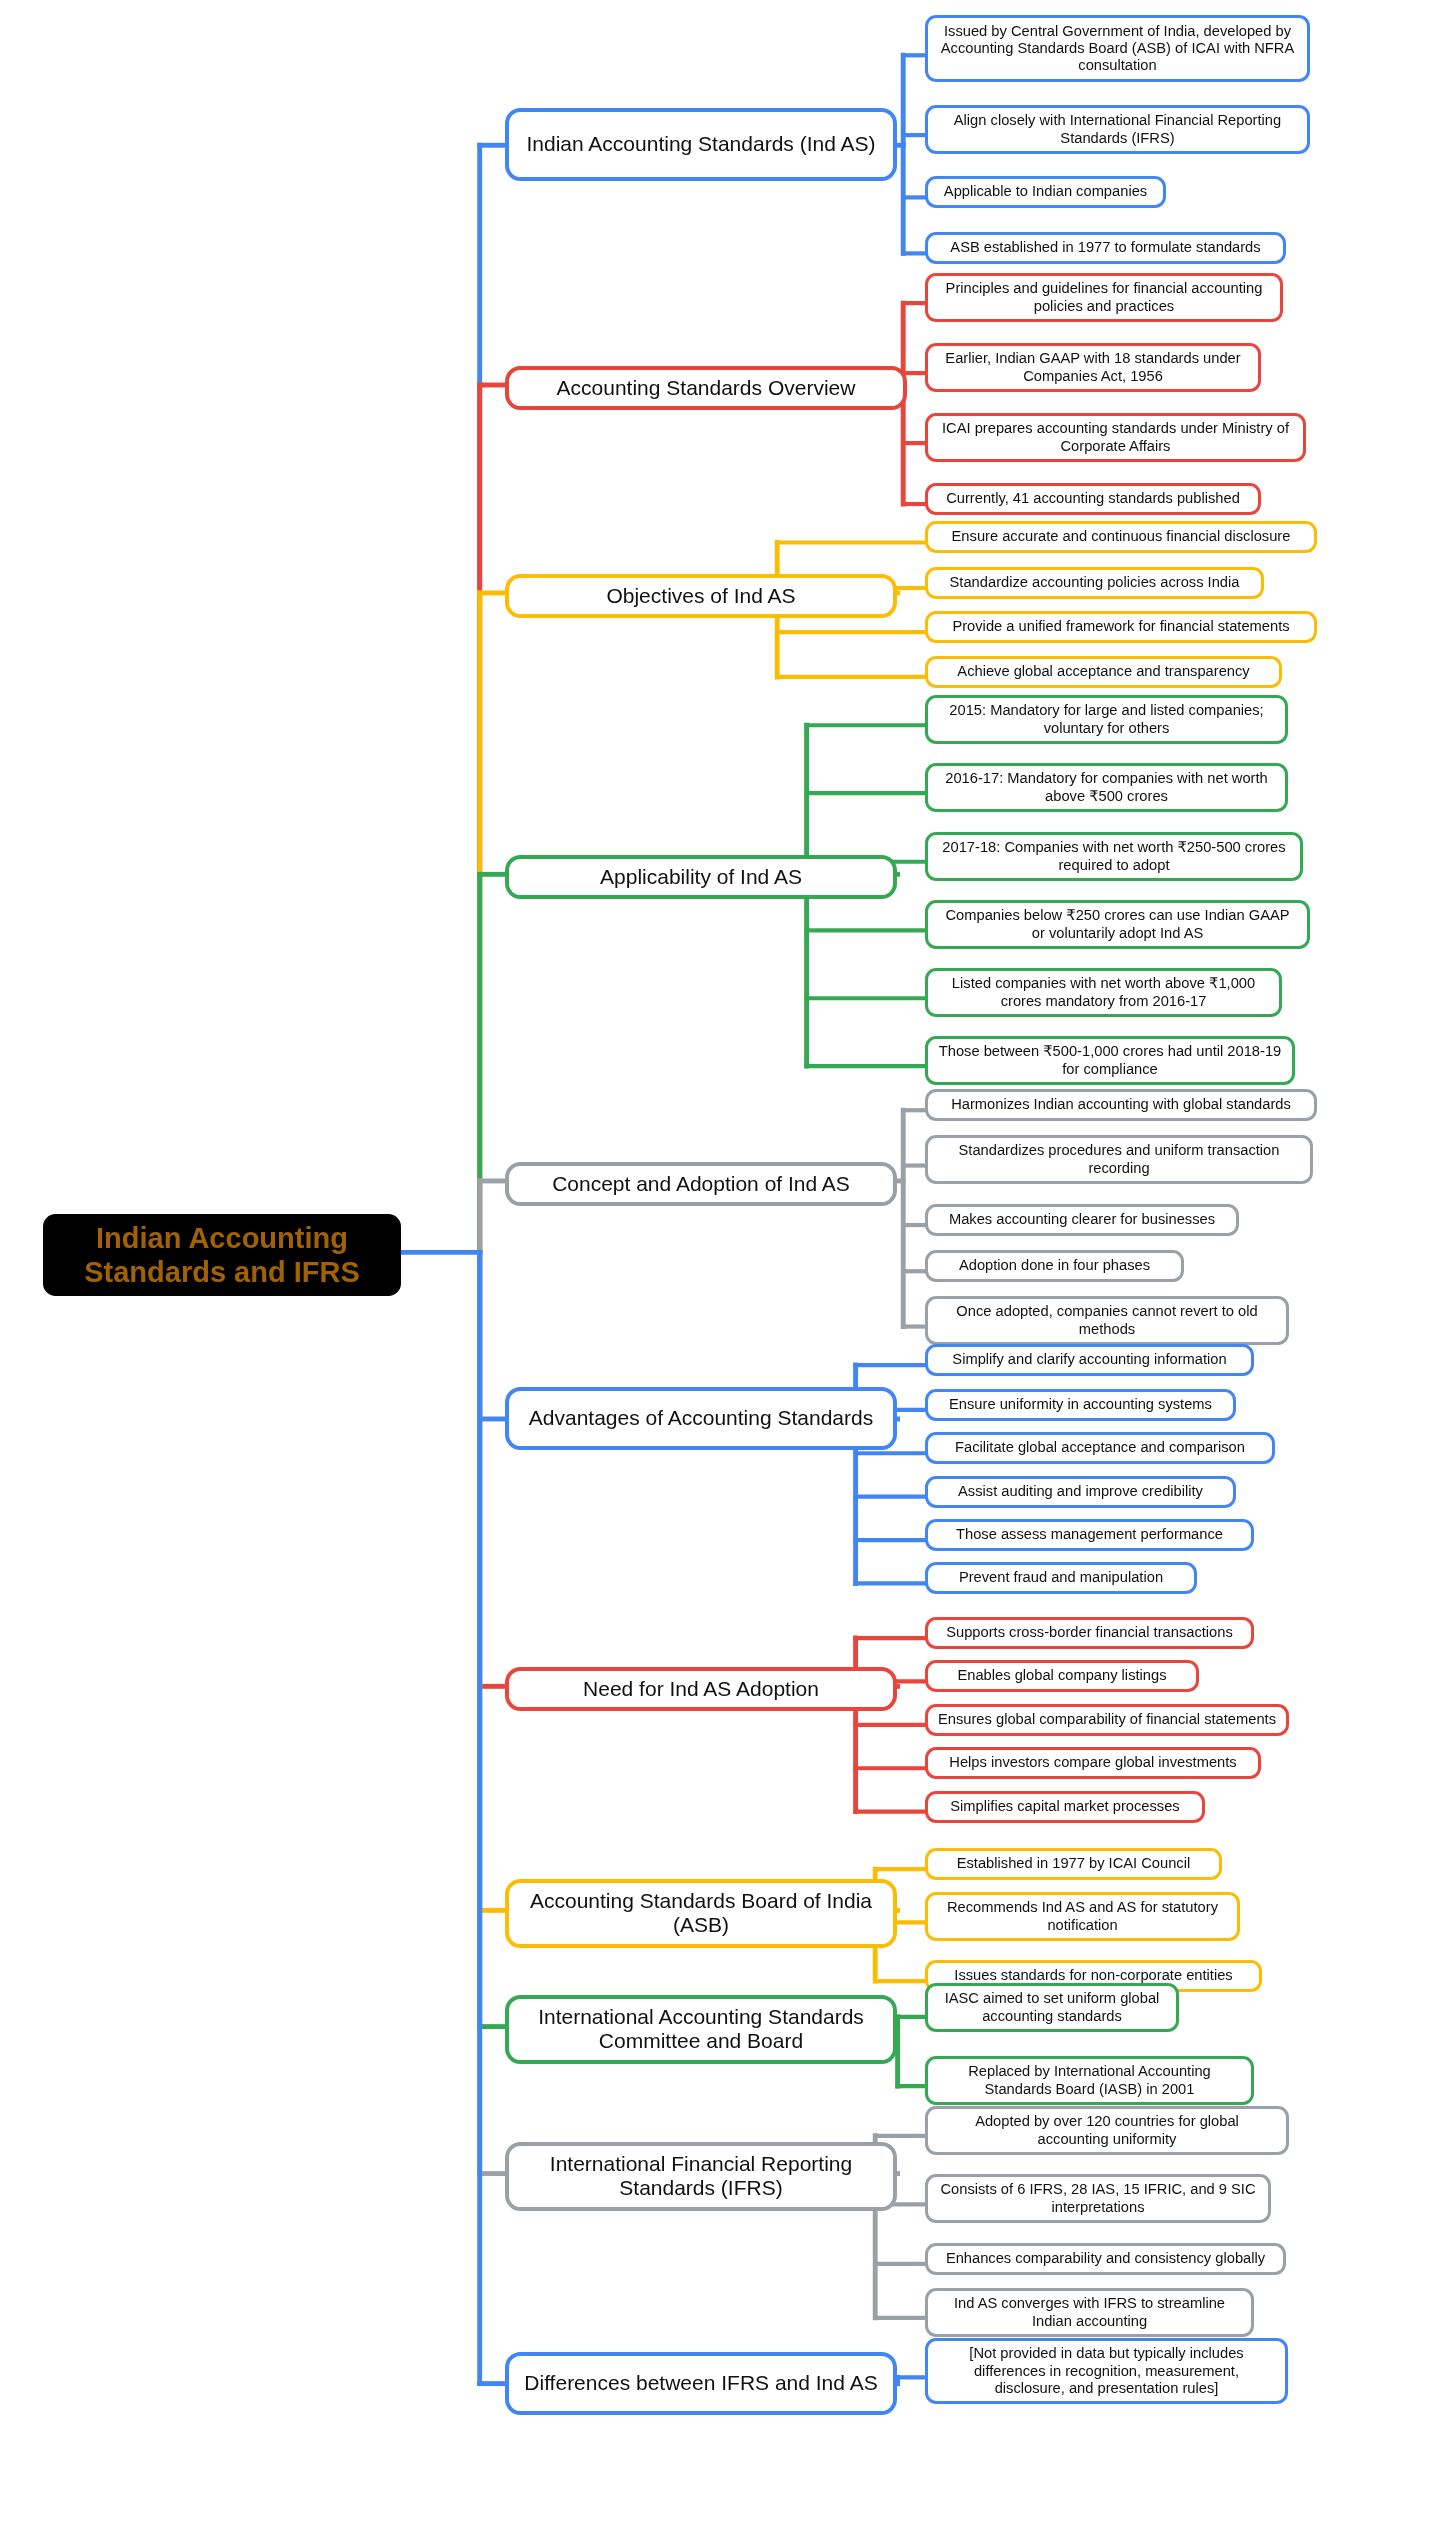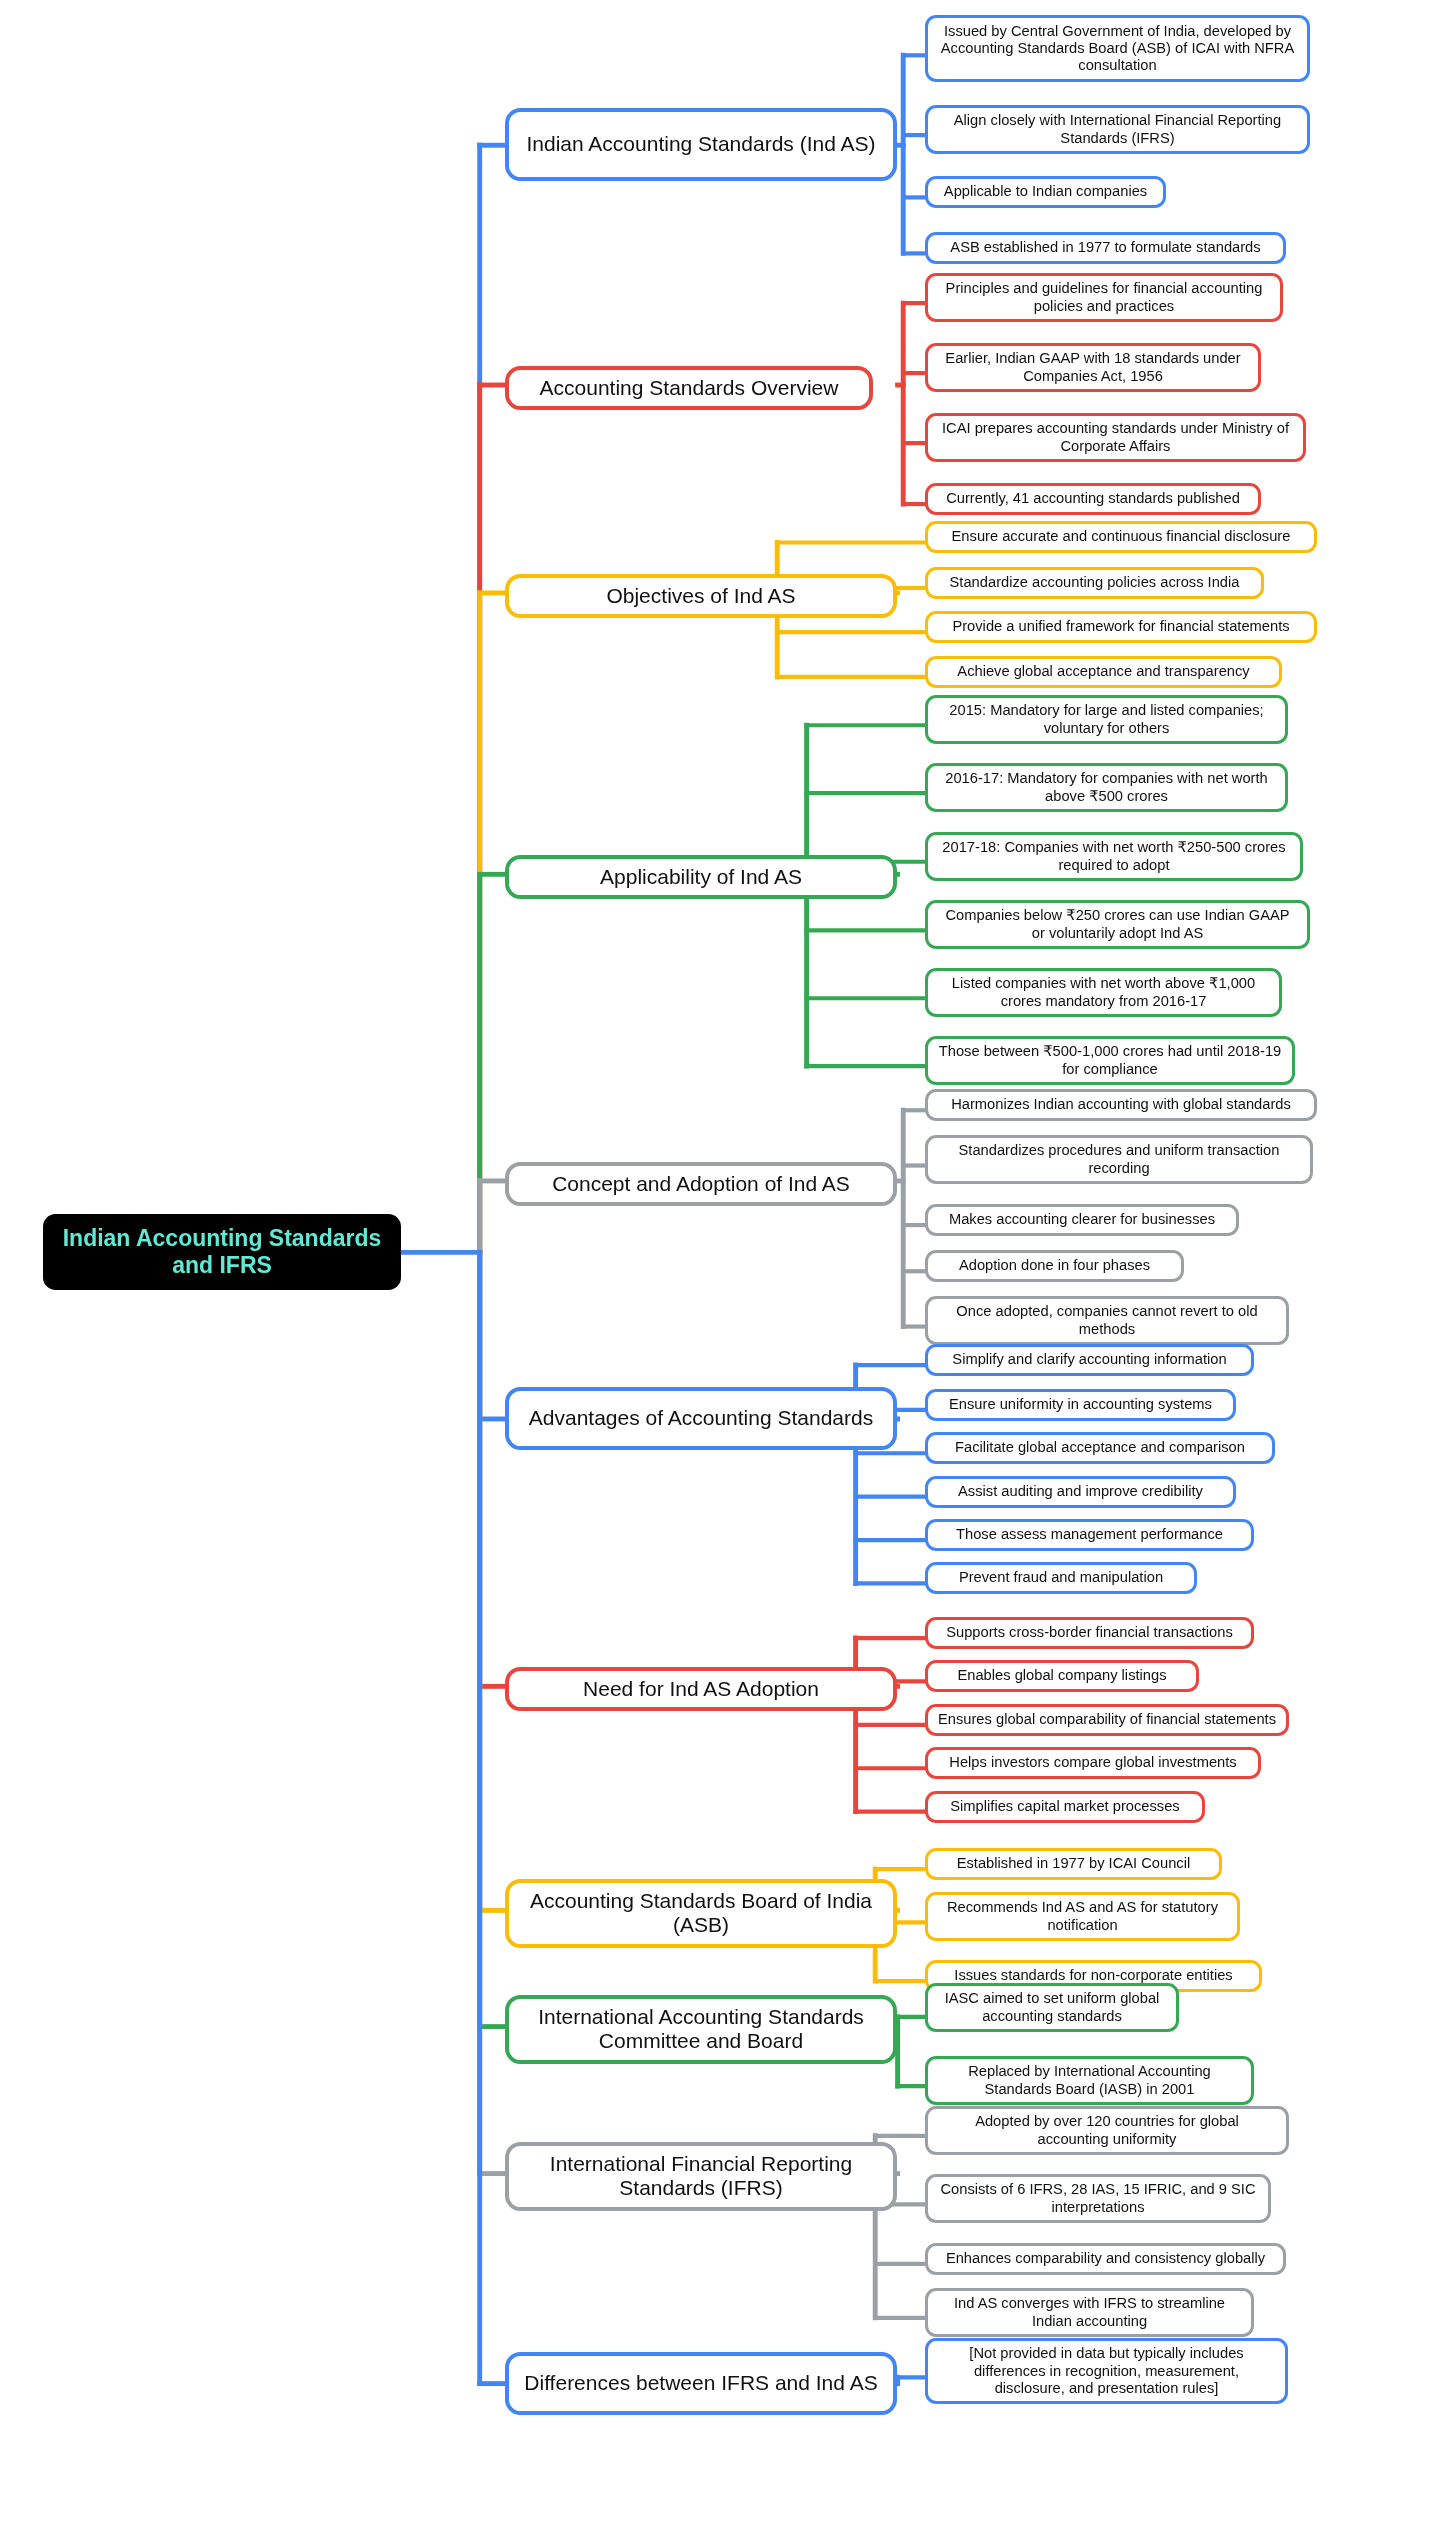--- a/index.html
+++ b/index.html
@@ -10,22 +10,22 @@
   }
   #canvas{position:absolute;inset:0;width:1455px;height:2525px;}
   svg.links{position:absolute;left:0;top:0;width:1455px;height:2525px;pointer-events:none;}
 
   .node{
     position:absolute;box-sizing:border-box;background:#fff;
     display:flex;align-items:center;justify-content:center;text-align:center;
     color:#111;line-height:1.18;
   }
   .node.root{
-    background:#000;color:#5eead4;border:none;border-radius:12.6px;
-    font-size:23px;font-weight:bold;padding:7px 12.6px;
+    background:#000;color:#a16207;border:none;border-radius:12.6px;
+    font-size:29px;font-weight:bold;padding:7px 12.6px;
   }
   .node.branch{
     border-width:4.2px;border-style:solid;border-radius:15.4px;
     font-size:21px;font-weight:400;padding:5.6px 11.2px;
   }
   .node.leaf{
     border-width:3.5px;border-style:solid;border-radius:11.2px;
     font-size:14.7px;font-weight:400;padding:4.2px 9.8px;
   }
 
@@ -131,21 +131,21 @@
       <line x1="1282" y1="3396" x2="1282" y2="3405" stroke="#4285F4" stroke-width="7" stroke-linecap="square"></line>
       <line x1="1282" y1="3396" x2="1322" y2="3396" stroke="#4285F4" stroke-width="6" stroke-linecap="square"></line>
     </svg>
   <div id="nodes">
       <div class="node root" style="left: 43px; top: 1214px; width: 358px; min-height: 76px;">Indian Accounting Standards and IFRS</div>
       <div class="node branch" style="left: 505px; top: 108px; width: 392px; min-height: 73px; border-color: rgb(66, 133, 244);">Indian Accounting Standards (Ind AS)</div>
       <div class="node leaf" style="left: 925px; top: 15.4px; width: 385px; min-height: 63px; border-color: rgb(66, 133, 244);">Issued by Central Government of India, developed by Accounting Standards Board (ASB) of ICAI with NFRA consultation</div>
       <div class="node leaf" style="left: 925px; top: 105px; width: 385px; min-height: 43px; border-color: rgb(66, 133, 244);">Align closely with International Financial Reporting Standards (IFRS)</div>
       <div class="node leaf" style="left: 925px; top: 176px; width: 241px; min-height: 25px; border-color: rgb(66, 133, 244);">Applicable to Indian companies</div>
       <div class="node leaf" style="left: 925px; top: 232px; width: 361px; min-height: 25px; border-color: rgb(66, 133, 244);">ASB established in 1977 to formulate standards</div>
-      <div class="node branch" style="left: 505px; top: 366px; width: 368px; min-height: 38px; border-color: rgb(232, 69, 60);">Accounting Standards Overview</div>
+      <div class="node branch" style="left: 505px; top: 366px; width: 402px; min-height: 38px; border-color: rgb(232, 69, 60);">Accounting Standards Overview</div>
       <div class="node leaf" style="left: 925px; top: 273px; width: 358px; min-height: 43px; border-color: rgb(232, 69, 60);">Principles and guidelines for financial accounting policies and practices</div>
       <div class="node leaf" style="left: 925px; top: 343px; width: 336px; min-height: 43px; border-color: rgb(232, 69, 60);">Earlier, Indian GAAP with 18 standards under Companies Act, 1956</div>
       <div class="node leaf" style="left: 925px; top: 413px; width: 381px; min-height: 43px; border-color: rgb(232, 69, 60);">ICAI prepares accounting standards under Ministry of Corporate Affairs</div>
       <div class="node leaf" style="left: 925px; top: 483px; width: 336px; min-height: 25px; border-color: rgb(232, 69, 60);">Currently, 41 accounting standards published</div>
       <div class="node branch" style="left: 505px; top: 574px; width: 392px; min-height: 38px; border-color: rgb(251, 188, 5);">Objectives of Ind AS</div>
       <div class="node leaf" style="left: 925px; top: 521px; width: 392px; min-height: 25px; border-color: rgb(251, 188, 5);">Ensure accurate and continuous financial disclosure</div>
       <div class="node leaf" style="left: 925px; top: 567px; width: 339px; min-height: 25px; border-color: rgb(251, 188, 5);">Standardize accounting policies across India</div>
       <div class="node leaf" style="left: 925px; top: 611px; width: 392px; min-height: 25px; border-color: rgb(251, 188, 5);">Provide a unified framework for financial statements</div>
       <div class="node leaf" style="left: 925px; top: 656px; width: 357px; min-height: 25px; border-color: rgb(251, 188, 5);">Achieve global acceptance and transparency</div>
       <div class="node branch" style="left: 505px; top: 855px; width: 392px; min-height: 38px; border-color: rgb(52, 168, 83);">Applicability of Ind AS</div>

